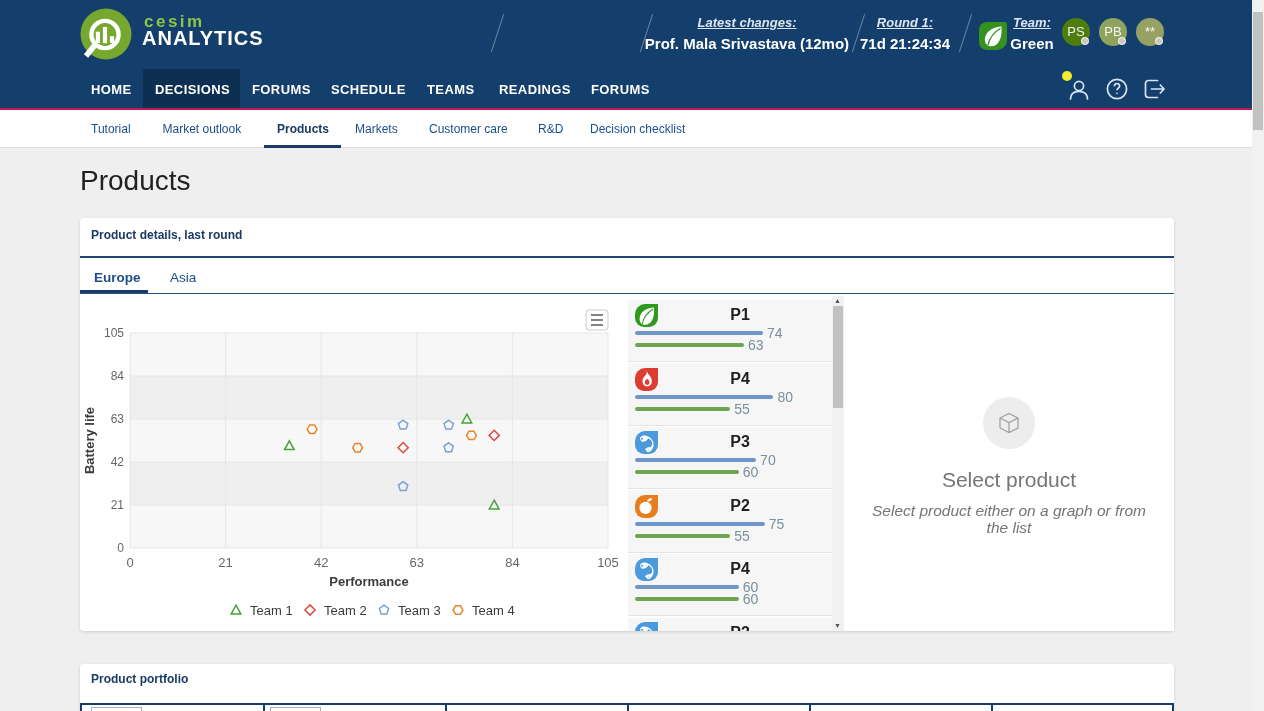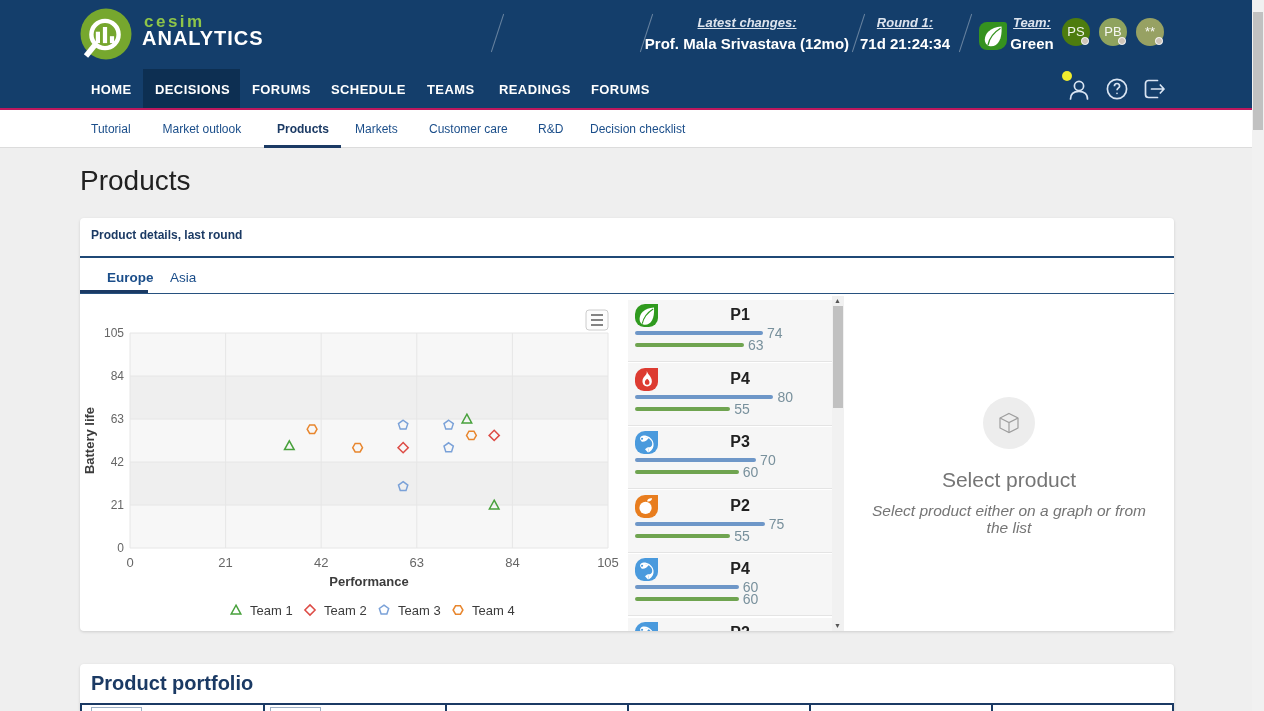--- a/index.html
+++ b/index.html
@@ -53,21 +53,21 @@
 .pnum { position:absolute; font-size:14px; color:#78909c; top:-6px; }
 
 
 #selpanel { position:absolute; left:764px; top:76px; width:330px; height:337px; background:#fff; }
 #cubecircle { position:absolute; left:139px; top:103px; width:52px; height:52px; border-radius:50%; background:#ededed; }
 #seltitle { position:absolute; left:0; top:174px; width:330px; text-align:center; font-size:21px; color:#757575; }
 #seldesc { position:absolute; left:20px; top:208px; width:290px; text-align:center; font-size:15.5px; font-style:italic; color:#757575; line-height:1.12; }
 
 
 #card2 { position:absolute; left:80px; top:664px; width:1094px; height:47px; background:#fff; border-radius:4px 4px 0 0; box-shadow:0 1px 3px rgba(0,0,0,0.14); }
-#card2head { position:absolute; left:11px; top:8px; font-size:20px; font-weight:bold; color:#1b3a64; }
+#card2head { position:absolute; left:11px; top:8px; font-size:12px; font-weight:bold; color:#1b3a64; }
 #table2 { position:absolute; left:0; top:39px; width:1094px; height:8px; border-top:2.5px solid #1b3a64; border-left:2px solid #1b3a64; border-right:2px solid #1b3a64; }
 .vline { position:absolute; top:0; width:2px; height:8px; background:#1b3a64; }
 .pbox { position:absolute; top:2px; width:51px; height:6px; background:#fff; border:1px solid #9db0c6; border-bottom:none; }
 
 
 #pagescroll { position:absolute; left:1252px; top:0; width:12px; height:711px; background:#f1f1f1; }
 #pagethumb { position:absolute; left:1px; top:12px; width:10px; height:118px; background:#c1c1c1; }
 </style>
 </head>
 <body>
@@ -149,21 +149,21 @@
     <div class="subitem" style="left:538px;">R&amp;D</div>
     <div class="subitem" style="left:590px;">Decision checklist</div>
   </div>
   <div id="subactive-line"></div>
 
   <div id="h1">Products</div>
 
   <div id="card1">
     <div id="card1head">Product details, last round</div>
     <div id="card1hr"></div>
-    <div class="tab" style="left:14px;margin-left:13px;">Europe</div>
+    <div class="tab" style="left:14px;">Europe</div>
     <div class="tab" style="left:90px; font-weight:normal;">Asia</div>
     <div id="tabline"></div>
     <div id="tabhr"></div>
 
     <svg id="chart" style="position:absolute; left:0; top:75px;" width="548" height="338" viewBox="0 0 548 338">
         <rect x="50" y="40" width="478" height="215" fill="#f7f7f7"></rect>
         <rect x="50" y="83" width="478" height="43" fill="#efefef"></rect>
         <rect x="50" y="169" width="478" height="43" fill="#efefef"></rect>
         <line x1="50" y1="40" x2="50" y2="255" stroke="#e6e6e6" stroke-width="1"></line>
         <line x1="145.60000000000002" y1="40" x2="145.60000000000002" y2="255" stroke="#e6e6e6" stroke-width="1"></line>

